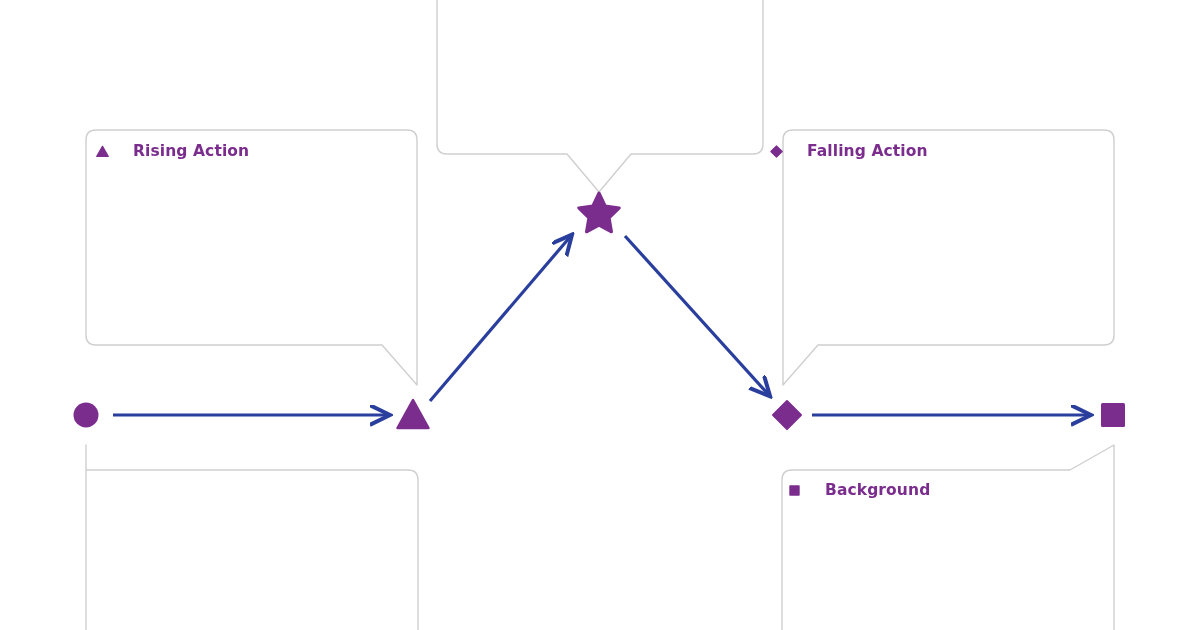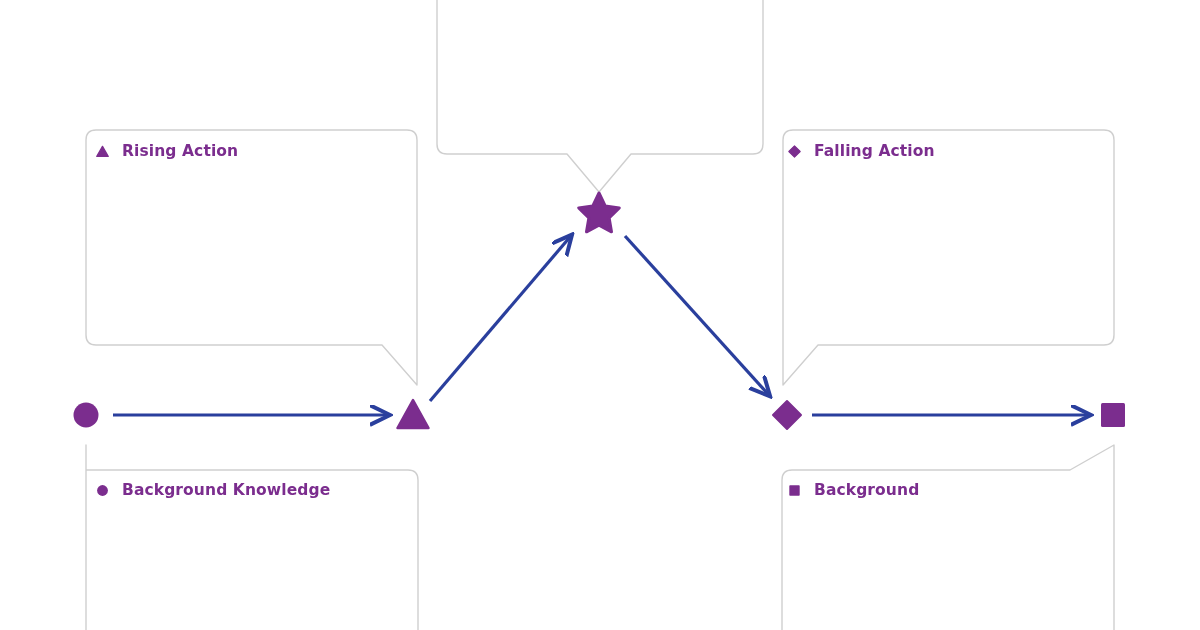--- a/index.html
+++ b/index.html
@@ -24,41 +24,41 @@
     position: absolute;
     left: 0;
     top: 0;
     width: 1200px;
     height: 630px;
   }
   .callout-label {
     position: absolute;
     display: flex;
     align-items: center;
-    gap: 13px;
+    gap: 24px;
     white-space: nowrap;
     pointer-events: none;
   }
   .callout-label .label-text {
     font-family: "DejaVu Sans", sans-serif;
     font-size: 15.5px;
     font-weight: bold;
     letter-spacing: 0.1px;
     color: #7B2D8E;
     line-height: 1;
   }
   .label-marker {
     width: 13px;
     height: 13px;
     display: inline-block;
     flex: 0 0 auto;
   }
   .label-marker svg { display: block; }
   #label-rising   { left: 96px;  top: 144px; }
-  #label-falling  { left: 788px; top: 144px; align-items: center; }
+  #label-falling  { left: 770px; top: 144px; align-items: center; }
   #label-background { left: 96px;  top: 483px; }
   #label-resolution { left: 788px; top: 483px; }
 </style>
 </head>
 <body>
 
 <div id="stage">
 
   <svg id="diagram-svg" viewBox="0 0 1200 630" xmlns="http://www.w3.org/2000/svg">
 
@@ -162,28 +162,20 @@
 
   <div class="callout-label" id="label-falling">
     <span class="label-marker">
       <svg viewBox="0 0 13 13" width="13" height="13" aria-hidden="true">
         <path d="M6.5,0.8 L12.2,6.5 L6.5,12.2 L0.8,6.5 Z" fill="#7B2D8E" stroke="#7B2D8E" stroke-width="1.1" stroke-linejoin="round"></path>
       </svg>
     </span>
     <span class="label-text">Falling Action</span>
   </div>
 
-  <div class="callout-label" id="label-background">
-    <span class="label-marker">
-      <svg viewBox="0 0 13 13" width="13" height="13" aria-hidden="true">
-        <circle cx="6.5" cy="6.5" r="5.4" fill="#7B2D8E"></circle>
-      </svg>
-    </span>
-    <span class="label-text">Background Knowledge</span>
-  </div>
 
   <div class="callout-label" id="label-resolution">
     <span class="label-marker">
       <svg viewBox="0 0 13 13" width="13" height="13" aria-hidden="true">
         <rect x="1.3" y="1.3" width="10.4" height="10.4" rx="0.8" fill="#7B2D8E"></rect>
       </svg>
     </span>
     <span class="label-text">Background</span>
   </div>
 

